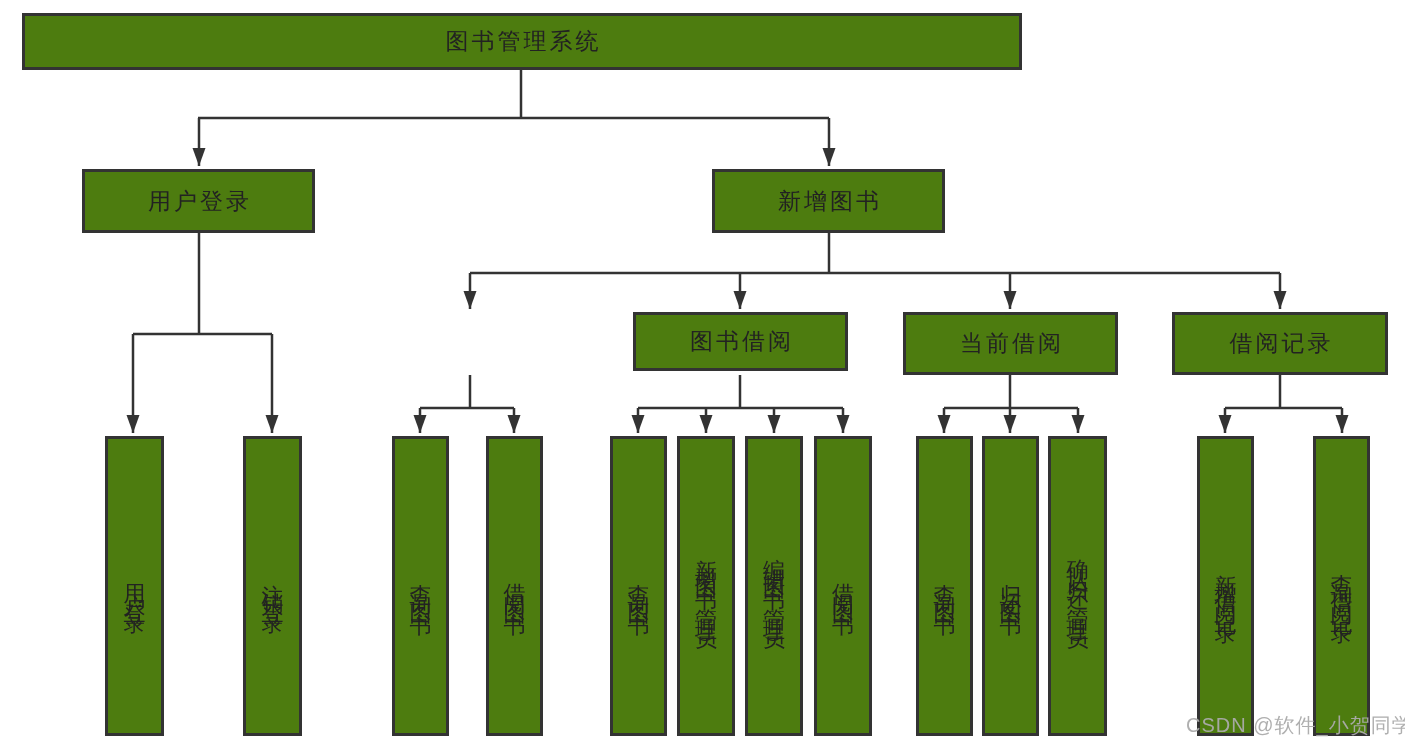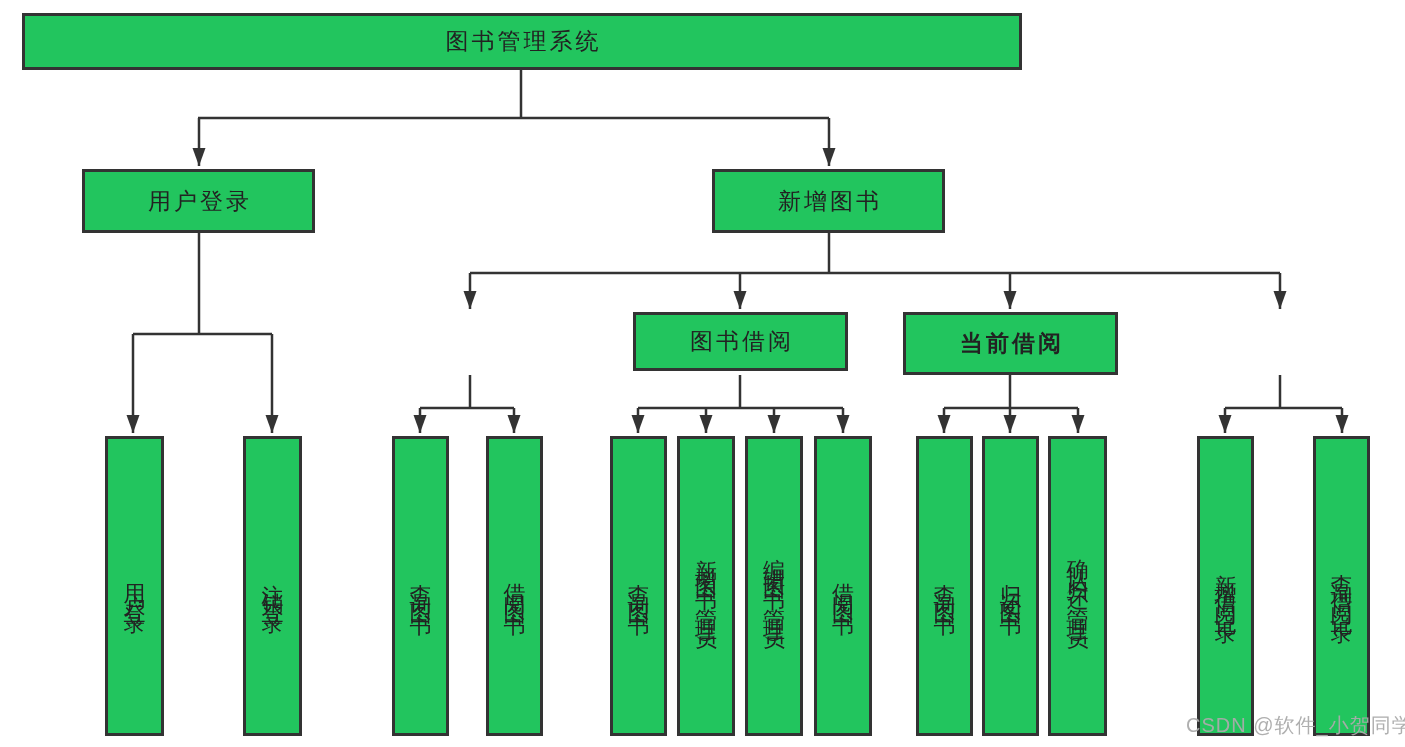--- a/index.html
+++ b/index.html
@@ -14,21 +14,21 @@
   }
 
   .connectors {
     position: absolute;
     left: 0; top: 0;
     width: 1405px; height: 747px;
   }
 
   .box {
     position: absolute;
-    background: #22c55e;
+    background: #4d7c0f;
     border: 3px solid #333333;
     box-sizing: border-box;
     display: flex;
     align-items: center;
     justify-content: center;
     color: #222222;
   }
 
   .hbox {
     font-size: 23px;
@@ -119,22 +119,25 @@
   <div class="box hbox" style="left:82px; top:169px; width:233px; height:64px;">
     <span>用户登录</span>
   </div>
   <div class="box hbox" style="left:712px; top:169px; width:233px; height:64px;">
     <span>新增图书</span>
   </div>
 
   <div class="box hbox" style="left:633px; top:312px; width:215px; height:59px;">
     <span>图书借阅</span>
   </div>
-  <div class="box hbox" style="left:903px; top:312px; width:215px; height:63px;font-weight:bold;">
+  <div class="box hbox" style="left:903px; top:312px; width:215px; height:63px;">
     <span>当前借阅</span>
+  </div>
+  <div class="box hbox" style="left:1172px; top:312px; width:216px; height:63px;">
+    <span>借阅记录</span>
   </div>
 
   <div class="box vbox" style="left:105px; top:436px; width:59px; height:300px;">
     <span class="vtext">用户登录</span>
   </div>
   <div class="box vbox" style="left:243px; top:436px; width:59px; height:300px;">
     <span class="vtext">注销登录</span>
   </div>
 
   <div class="box vbox" style="left:392px; top:436px; width:57px; height:300px;">

